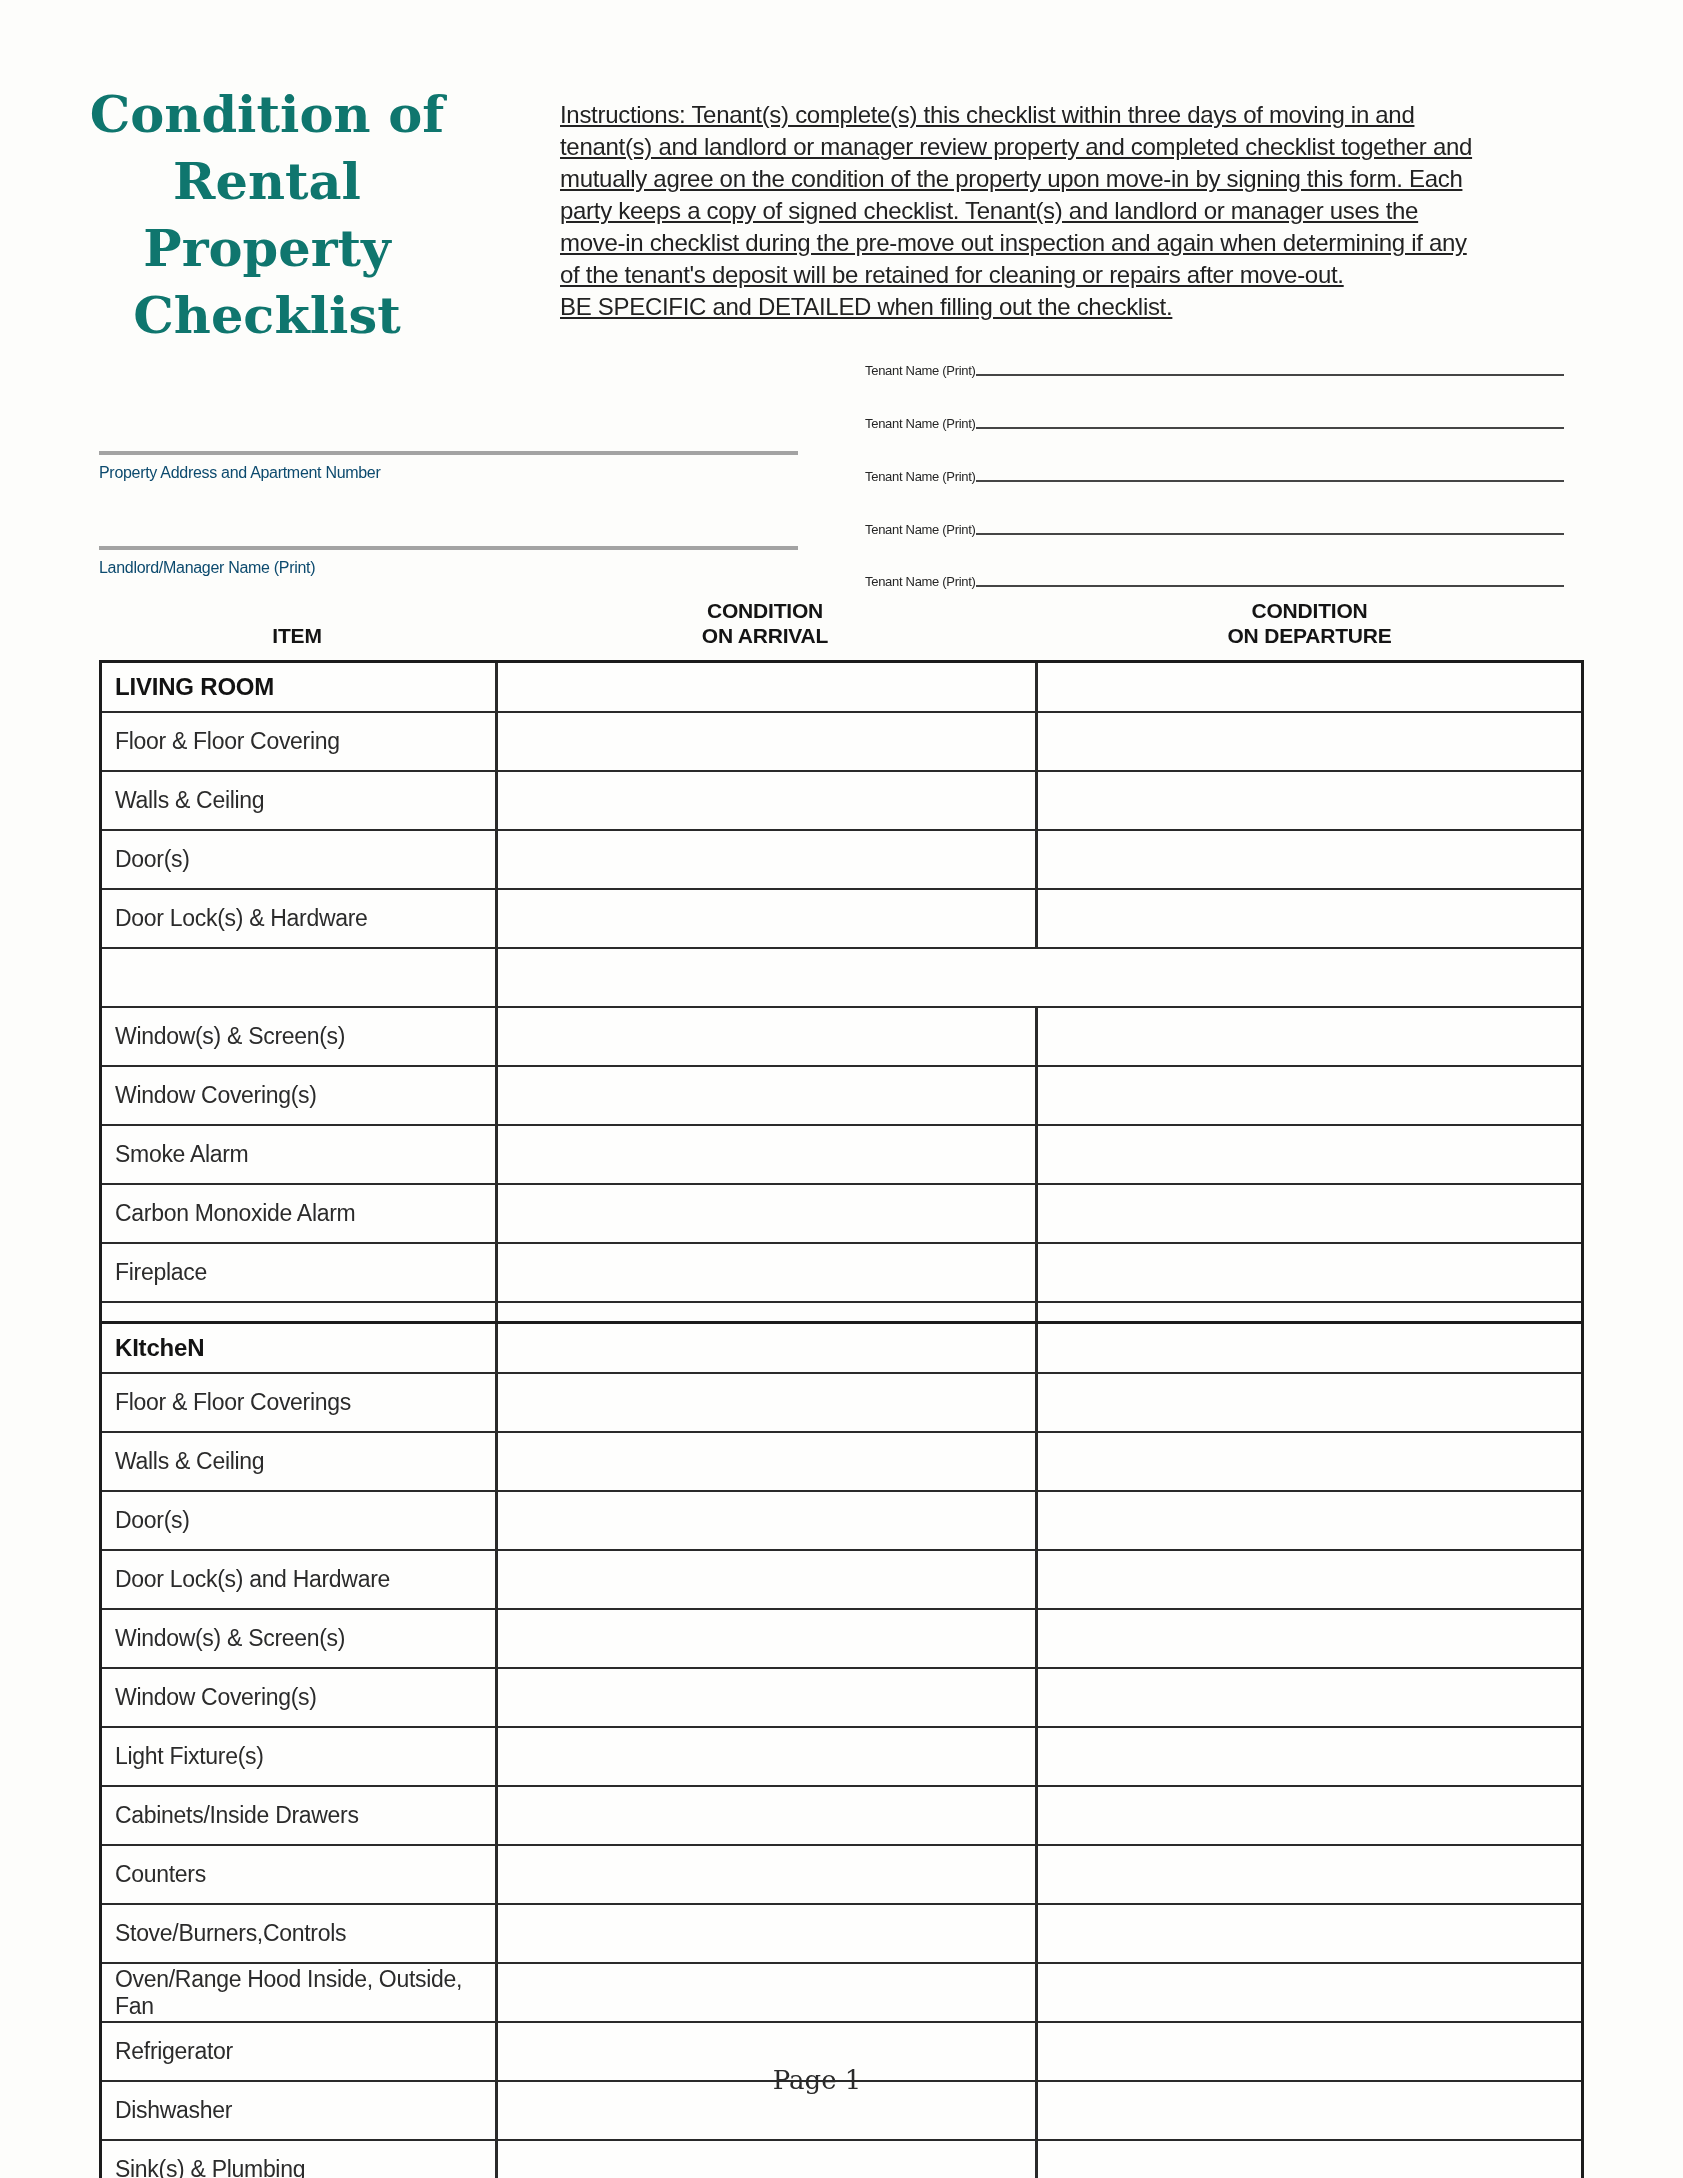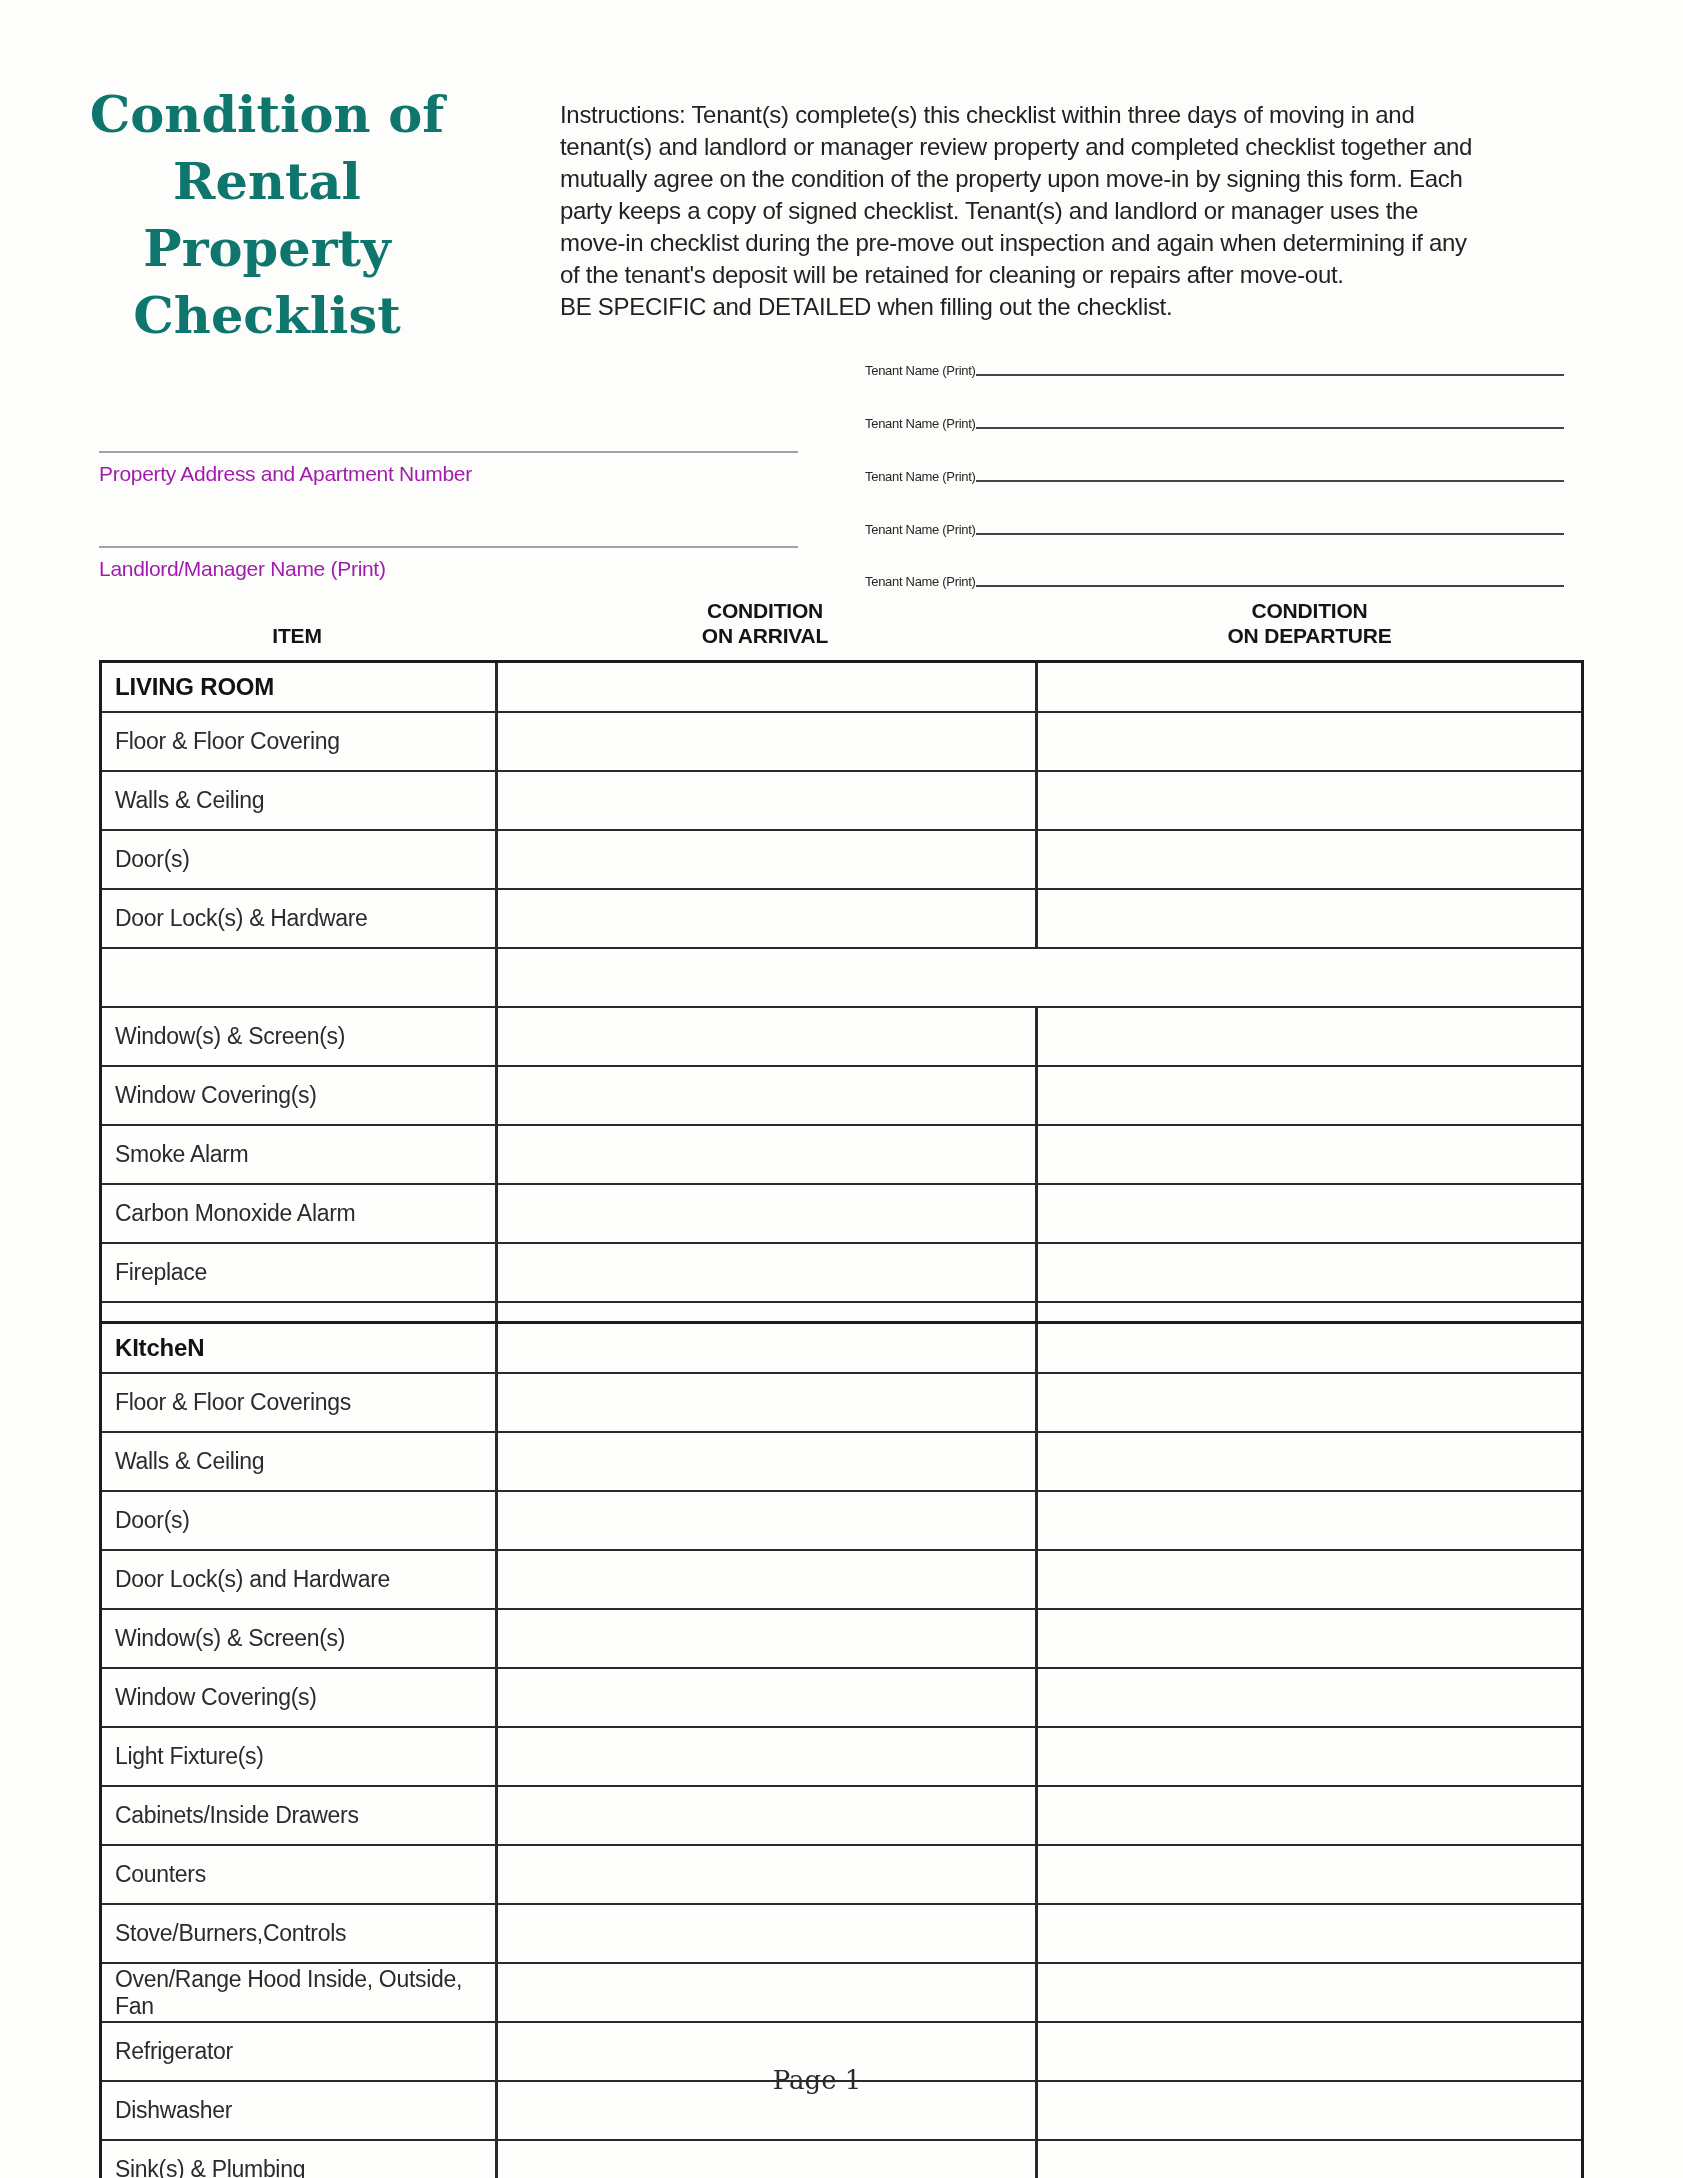--- a/index.html
+++ b/index.html
@@ -29,20 +29,21 @@
   .instructions {
     position: absolute;
     left: 560px;
     top: 99px;
     width: 1059px;
     font-size: 24px;
     line-height: 32px;
     letter-spacing: -0.3px;
     white-space: pre-line;
     color: #222;
+    text-decoration: underline;
   }
   .tenant-row {
     position: absolute;
     left: 865px;
     width: 699px;
     height: 30px;
     display: flex;
     align-items: flex-end;
   }
   .tenant-label {
@@ -55,25 +56,25 @@
   .tenant-line {
     flex: 1;
     border-bottom: 2px solid #454545;
     margin-bottom: 4px;
     height: 100%;
   }
   .left-field {
     position: absolute;
     left: 99px;
     width: 699px;
-    border-top: 2px solid #a3a3a3;
+    border-top: 4px solid #a3a3a3;
     padding-top: 9px;
-    font-size: 21px;
+    font-size: 16px;
     letter-spacing: -0.3px;
-    color: #a21caf;
+    color: #0c4a6e;
   }
   .left-field.property { top: 451px; }
   .left-field.landlord { top: 546px; }
 
   .thead {
     position: absolute;
     left: 99px;
     top: 590px;
     width: 1485px;
     height: 63px;

